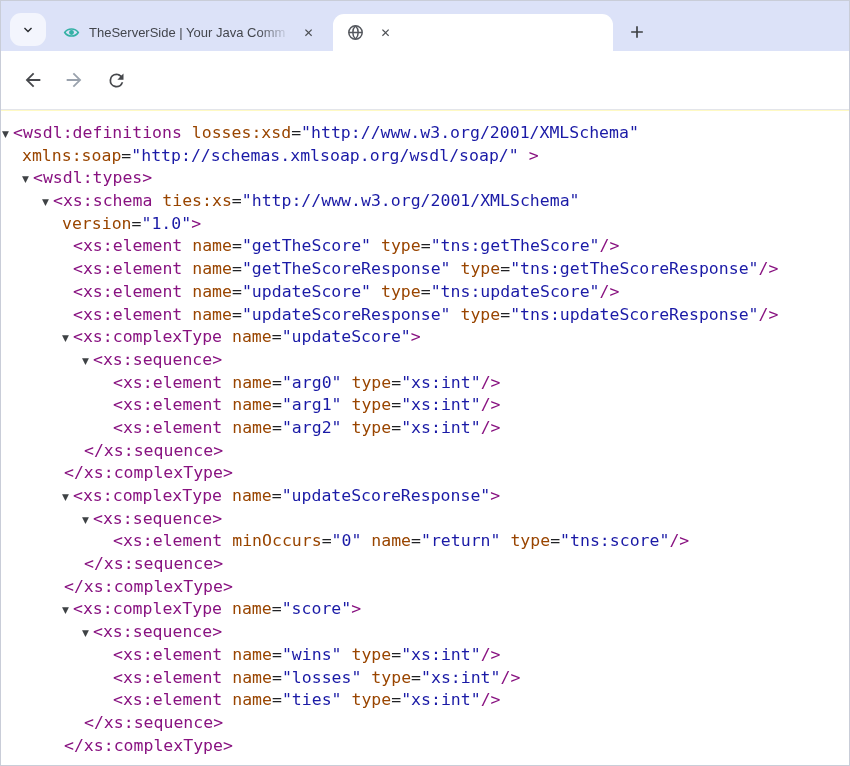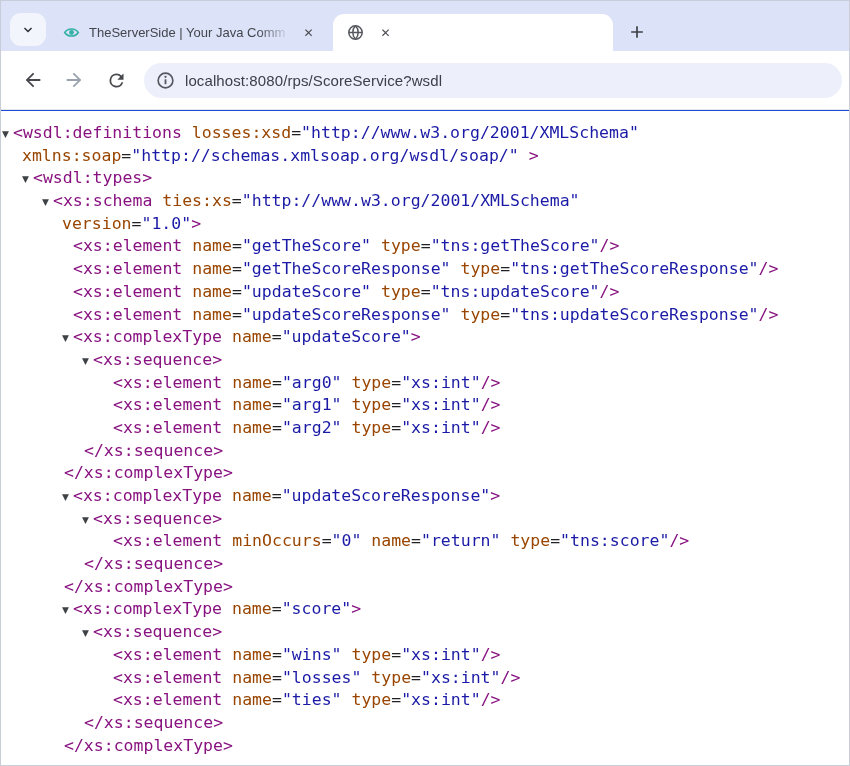--- a/index.html
+++ b/index.html
@@ -1,19 +1,19 @@
 <!DOCTYPE html>
 <html style="--c-tag: #881280; --c-attr: #994500; --c-val: #1a1aa6; --c-eq: #202124; --c-arrow: #3f4245; --strip-bg: #dce2f8; --pill-bg: #edeffa; --icon-dark: #46484c; --icon-disabled: #9aa2ad; --favicon-teal: #35b1a5; --favicon-gray: #55585e;"><head>
 <meta charset="utf-8">
 <style>
   html,body{margin:0;padding:0;background:#ffffff;}
   *{box-sizing:border-box;}
   #window{
     position:relative;width:850px;height:766px;overflow:hidden;
-    border:1px solid #c9cdd8;background:#1d4ed8;
+    border:1px solid #c9cdd8;background:#fef9c3;
     font-family:"Liberation Sans", sans-serif;
   }
   
   #tabstrip{
     position:absolute;left:0;top:0;width:100%;height:50px;
     background:var(--strip-bg,#dce2f8);
   }
   #tab-search{
     position:absolute;left:9px;top:12px;width:36px;height:33px;
     background:#f3f5fd;border-radius:11px;display:flex;align-items:center;justify-content:center;
@@ -145,30 +145,20 @@
           </svg>
       </span>
     </div>
     <div class="nav-btn" id="nav-reload">
       <span>
         <svg width="21" height="21" viewBox="0 0 24 24" fill="#46484c">
             <path d="M17.65 6.35A7.95 7.95 0 0 0 12 4a8 8 0 1 0 7.73 10h-2.08A6 6 0 1 1 12 6c1.66 0 3.14.69 4.22 1.78L13 11h7V4l-2.35 2.35z"></path>
           </svg>
       </span>
     </div>
-    <div id="omnibox">
-      <span class="info-wrap">
-        <svg width="19" height="19" viewBox="0 0 16 16">
-          <circle cx="8" cy="8" r="6.2" fill="none" stroke="#55585e" stroke-width="1.4"></circle>
-          <rect x="7.25" y="6.9" width="1.5" height="4.2" rx="0.3" fill="#55585e"></rect>
-          <circle cx="8" cy="4.9" r="0.95" fill="#55585e"></circle>
-        </svg>
-      </span>
-      <span id="url-text">localhost:8080/rps/ScoreService?wsdl</span>
-    </div>
   </div>
 
   <div id="content">
       <div class="xline" style="padding-left: 12px;"><span class="xarrow" style="left: 1px;">▼</span><span class="tk-g">&lt;wsdl:definitions </span><span class="tk-a">losses:xsd</span><span class="tk-e">=</span><span class="tk-v">"http://www.w3.org/2001/XMLSchema"</span></div>
       <div class="xline" style="padding-left: 21px;"><span class="tk-a">xmlns:soap</span><span class="tk-e">=</span><span class="tk-v">"http://schemas.xmlsoap.org/wsdl/soap/"</span><span class="tk-p"> </span><span class="tk-g">&gt;</span></div>
       <div class="xline" style="padding-left: 32px;"><span class="xarrow" style="left: 21px;">▼</span><span class="tk-g">&lt;wsdl:types&gt;</span></div>
       <div class="xline" style="padding-left: 52px;"><span class="xarrow" style="left: 41px;">▼</span><span class="tk-g">&lt;xs:schema </span><span class="tk-a">ties:xs</span><span class="tk-e">=</span><span class="tk-v">"http://www.w3.org/2001/XMLSchema"</span></div>
       <div class="xline" style="padding-left: 61px;"><span class="tk-a">version</span><span class="tk-e">=</span><span class="tk-v">"1.0"</span><span class="tk-g">&gt;</span></div>
       <div class="xline" style="padding-left: 72px;"><span class="tk-g">&lt;xs:element </span><span class="tk-a">name</span><span class="tk-e">=</span><span class="tk-v">"getTheScore"</span><span class="tk-p"> </span><span class="tk-a">type</span><span class="tk-e">=</span><span class="tk-v">"tns:getTheScore"</span><span class="tk-g">/&gt;</span></div>
       <div class="xline" style="padding-left: 72px;"><span class="tk-g">&lt;xs:element </span><span class="tk-a">name</span><span class="tk-e">=</span><span class="tk-v">"getTheScoreResponse"</span><span class="tk-p"> </span><span class="tk-a">type</span><span class="tk-e">=</span><span class="tk-v">"tns:getTheScoreResponse"</span><span class="tk-g">/&gt;</span></div>

